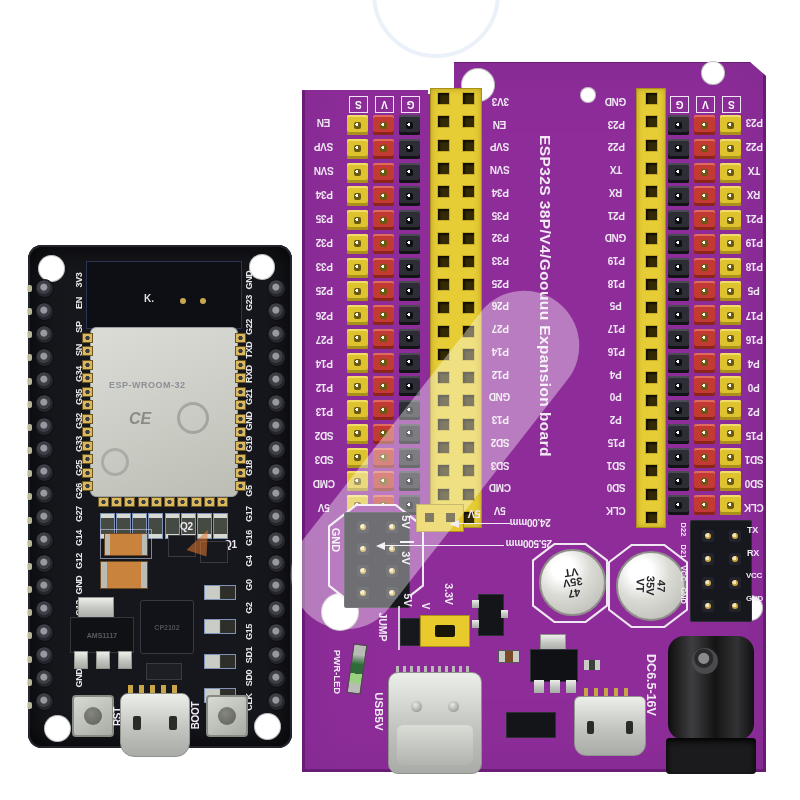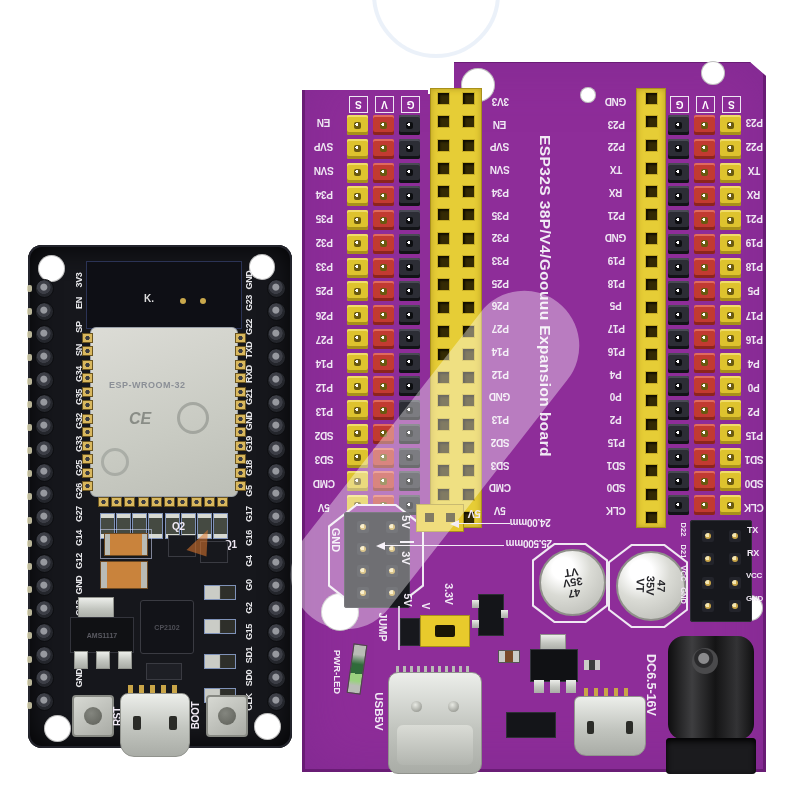--- a/index.html
+++ b/index.html
@@ -252,21 +252,21 @@
         <div class="smdv"></div>
         <div class="smdv"></div>
         <div class="smdv"></div>
         <div class="smdv"></div>
       </div>
 
     <div class="silkbox" style="left:72px;top:284px;width:50px;height:28px;"></div>
     <div class="abs" style="left:76px;top:288px;width:42px;height:21px;background:linear-gradient(90deg,#b9bbb5 0 12%,#c9833c 12% 88%,#b9bbb5 88%);border:1px solid #6e4a22;"></div>
     <div class="abs" style="left:72px;top:316px;width:46px;height:26px;background:linear-gradient(90deg,#b9bbb5 0 12%,#c9833c 12% 88%,#b9bbb5 88%);border:1px solid #6e4a22;"></div>
 
-    <span class="abs silk" style="left:144px;top:276px;font-size:10px;">Q2</span>
+    <span class="abs silk" style="left:152px;top:276px;font-size:10px;">Q2</span>
     <div class="abs" style="left:140px;top:290px;width:26px;height:20px;background:#17181d;border:1px solid #3a3b42;"></div>
     <span class="abs silk" style="left:196px;top:294px;font-size:10px;">Q1</span>
     <div class="abs" style="left:172px;top:296px;width:26px;height:20px;background:#17181d;border:1px solid #3a3b42;"></div>
 
     <div class="abs metal" style="left:50px;top:352px;width:34px;height:20px;"></div>
     <div class="abs" style="left:42px;top:372px;width:62px;height:34px;background:#101114;border:1px solid #33343c;color:rgba(150,150,160,.55);
          font-size:7px;font-weight:bold;display:flex;align-items:center;justify-content:center;">AMS1117</div>
     <div class="abs metal" style="left:46px;top:406px;width:12px;height:16px;"></div>
     <div class="abs metal" style="left:68px;top:406px;width:12px;height:16px;"></div>
     <div class="abs metal" style="left:90px;top:406px;width:12px;height:16px;"></div>

